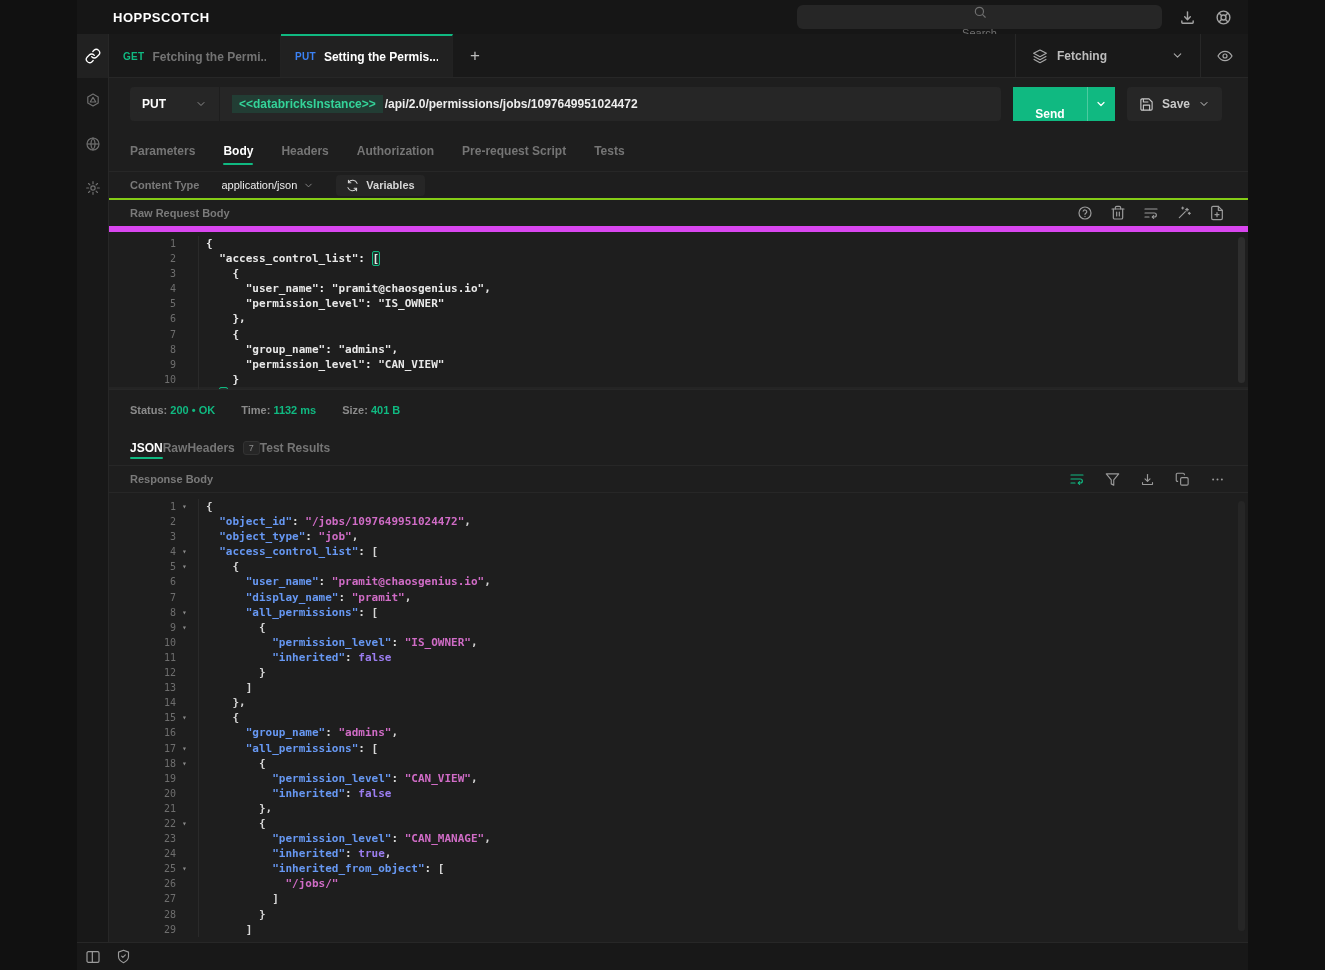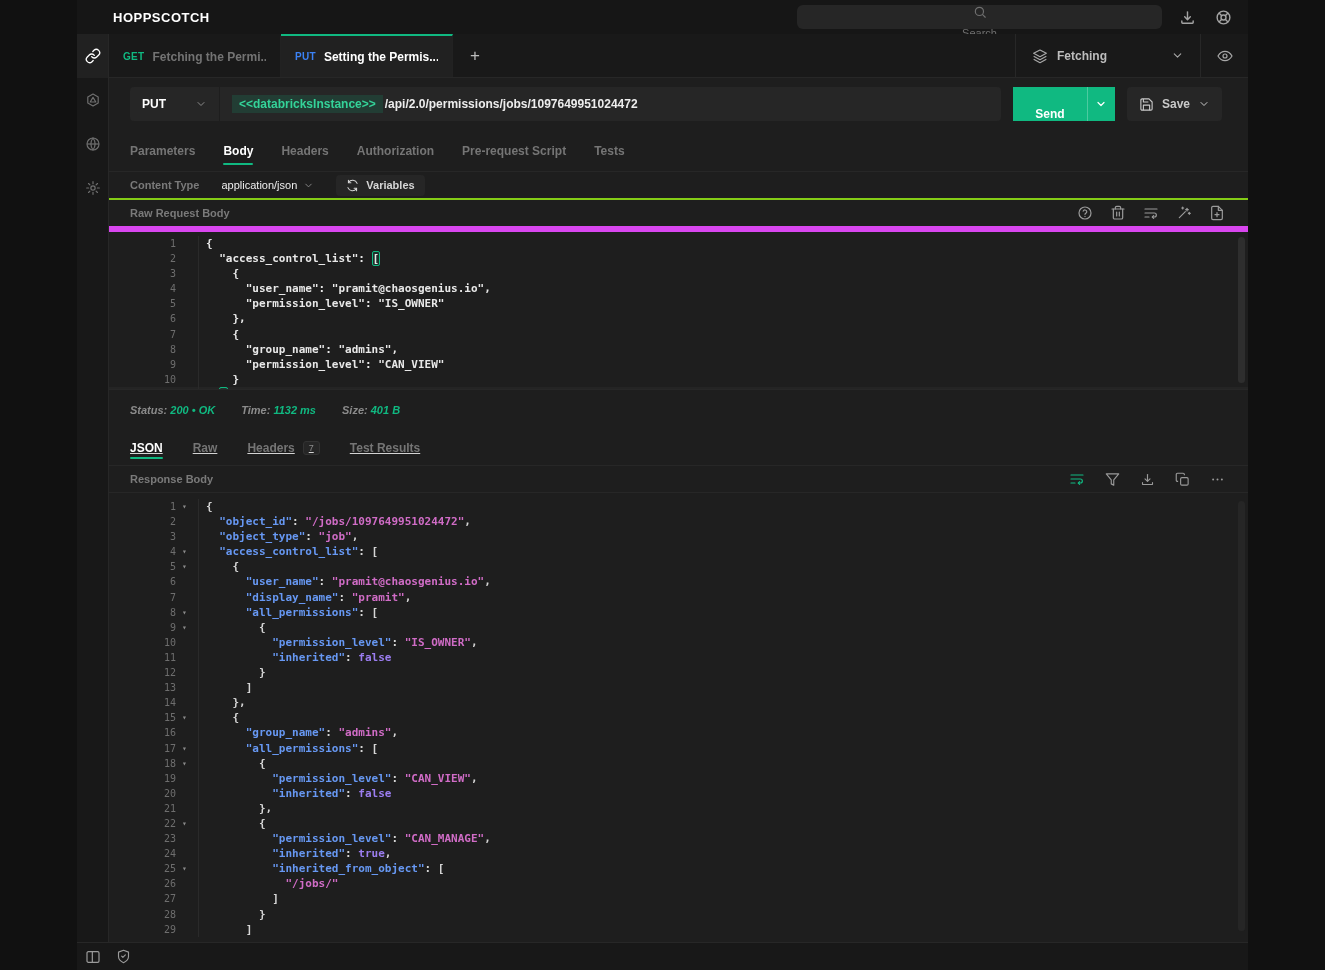--- a/index.html
+++ b/index.html
@@ -75,24 +75,24 @@
   .tk-w { color:#e8e8e8; }
   .tk-p { color:#d6d6d6; }
   .tk-k { color:var(--syn-key); }
   .tk-s { color:var(--syn-str); }
   .tk-b { color:var(--syn-bool); }
   .tk-wh { color:#e8e8e8; border:1px solid var(--accent); background:rgba(16,185,129,.12); border-radius:2px; }
   .vscroll { position:absolute; right:3px; width:7px; border-radius:4px; background:#2e2e2e; }
   .vscroll.res { background:#262626; }
   
   .statusrow { height:40px; display:flex; align-items:center; gap:26px; padding:0 21px; flex:0 0 auto; }
-  .stat { font-size:11px; font-weight:bold; color:#8b8b8b;font-style:italic; }
+  .stat { font-size:11px; font-weight:bold; color:#8b8b8b; }
   .stat b { color:var(--accent); font-weight:bold; }
   
-  .restabs { height:36px; display:flex; align-items:center; gap:30px; padding:0 21px; border-bottom:1px solid #272727; flex:0 0 auto;text-decoration:underline; }
+  .restabs { height:36px; display:flex; align-items:center; padding:0 21px; border-bottom:1px solid #272727; flex:0 0 auto; }
   .badge { background:#262626; border:1px solid #333; color:#8d8d8d; border-radius:3px; font-size:9px; padding:1px 5px; margin-left:8px; font-weight:normal; }
   .resbodyhead { height:27px; display:flex; align-items:center; padding:0 21px; border-bottom:1px solid #272727; flex:0 0 auto; }
   .resbodyhead .tools { margin-left:auto; display:flex; align-items:center; gap:15px; }
   
   .footer { height:28px; background:#181818; border-top:1px solid #272727; display:flex; align-items:center; gap:10px; padding:0 6px; flex:0 0 auto; }
 </style>
 </head>
 <body>
 
 <div class="app">

